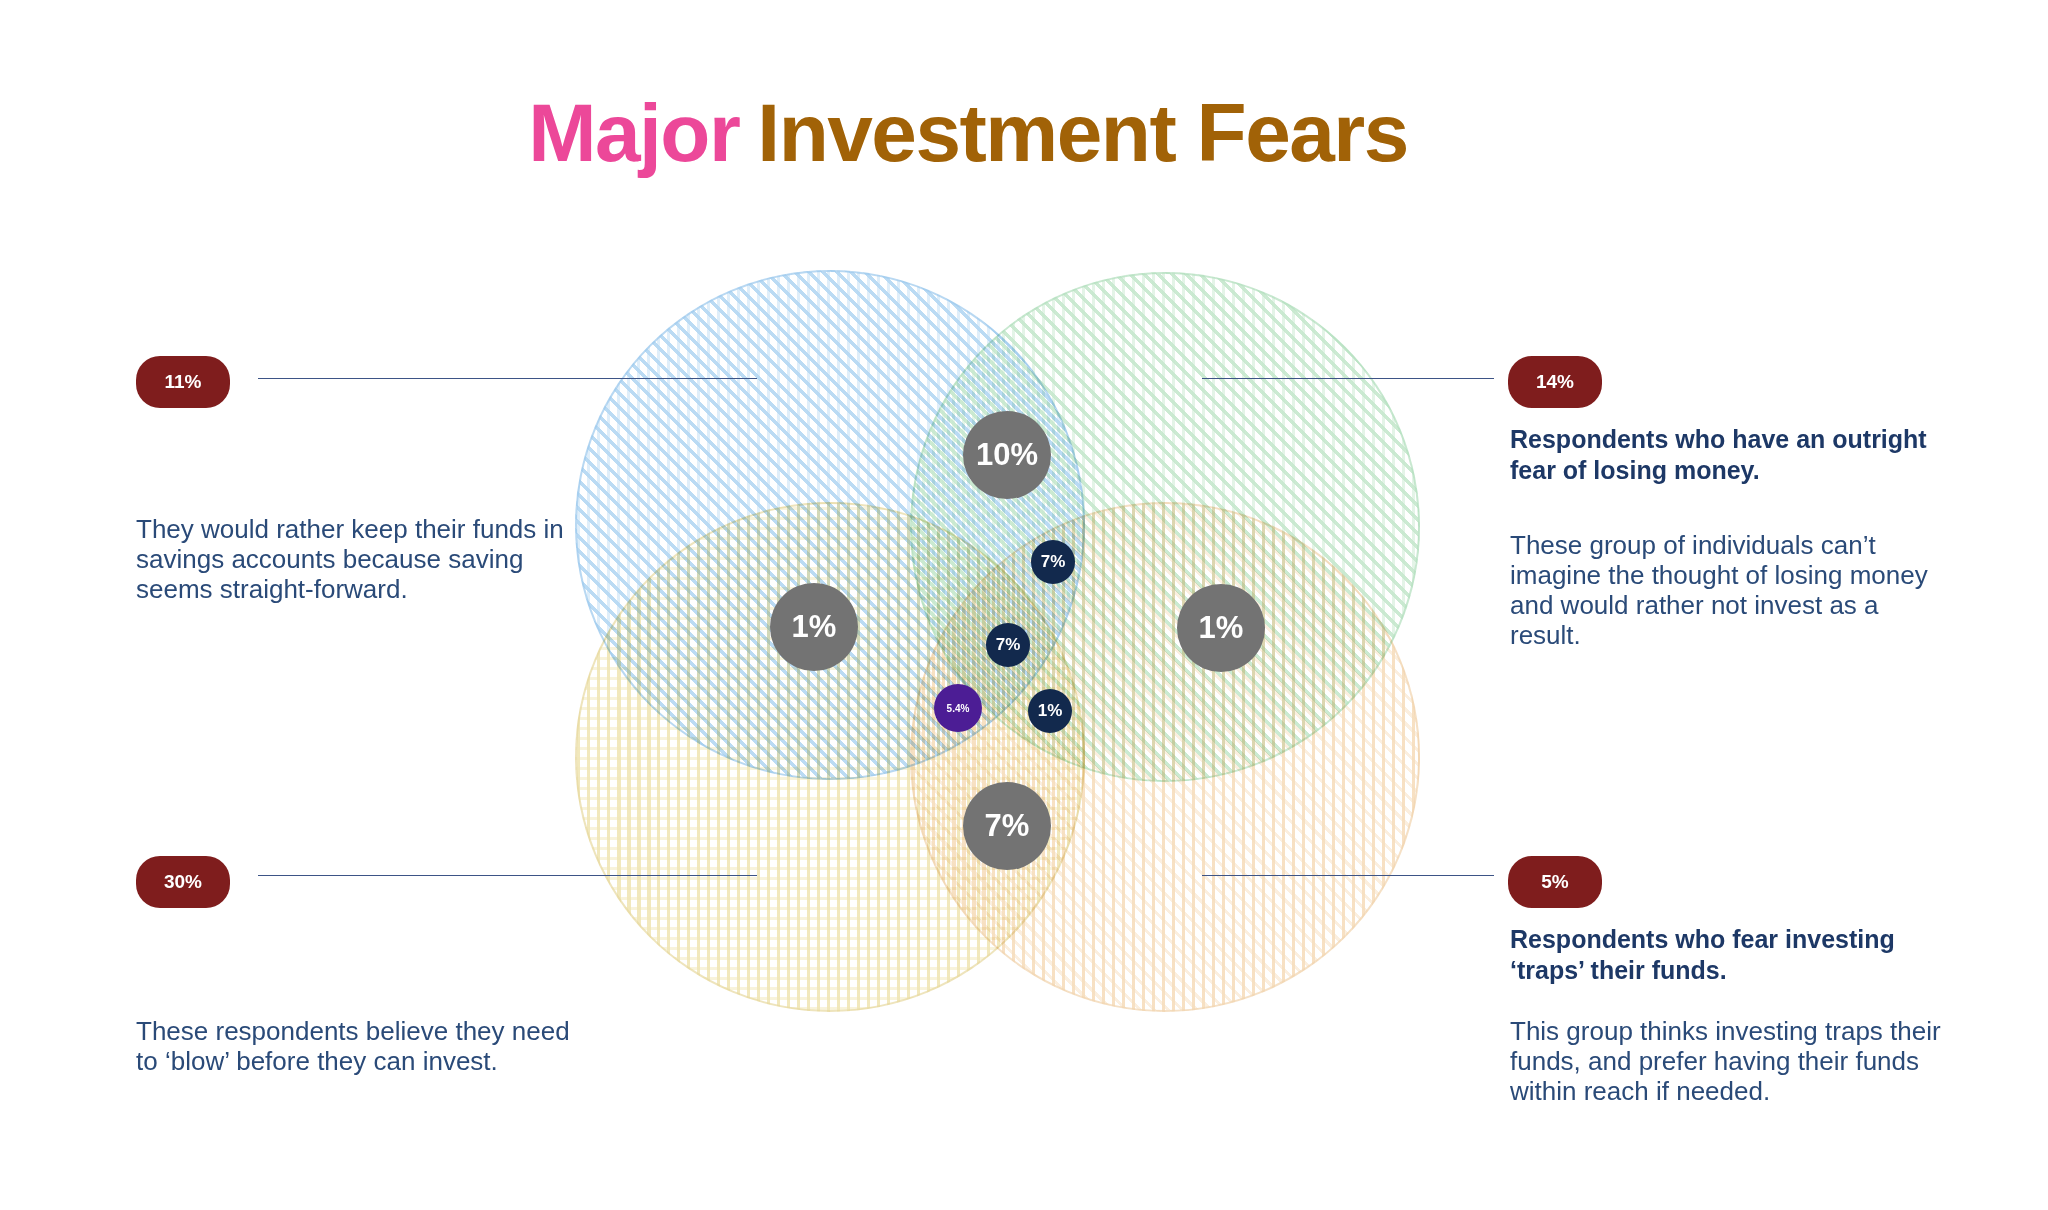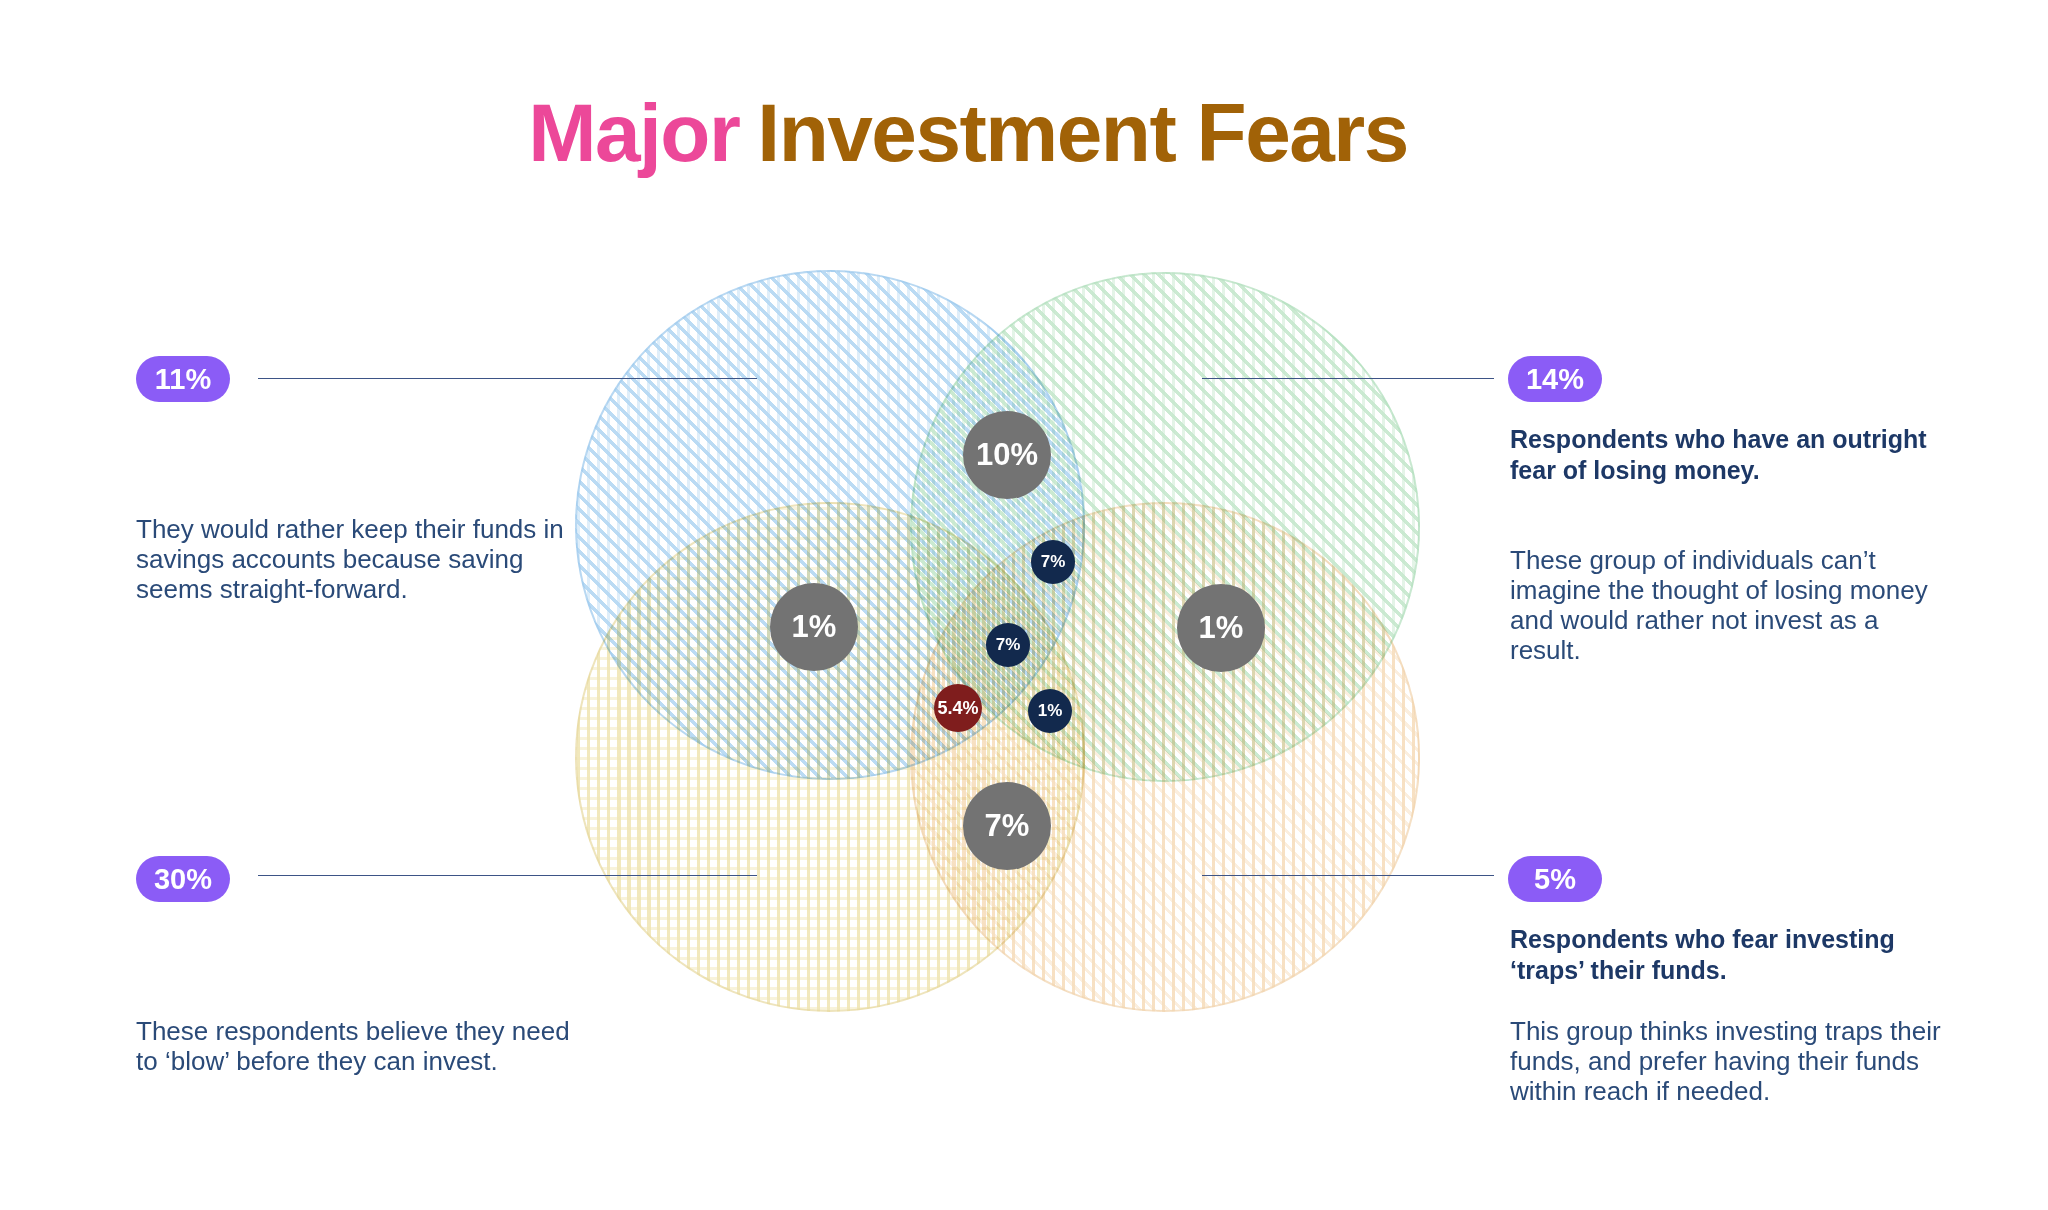--- a/index.html
+++ b/index.html
@@ -54,26 +54,26 @@
   }
 
   
   .bubble {
     position:absolute; border-radius:50%;
     display:flex; align-items:center; justify-content:center;
     color:#ffffff; font-weight:700; z-index:5;
   }
   .bubble.big   { width:88px; height:88px; background:#737373; font-size:31px; }
   .bubble.small { width:44px; height:44px; background:#12294d; font-size:17px; }
-  .bubble.smallwide { width:48px; height:48px; background:#7f1d1d; font-size:18px; }
+  .bubble.smallwide { width:48px; height:48px; background:#4c1d95; font-size:10px; }
 
   
   .badge {
-    position:absolute; width:94px; height:46px; background:#8b5cf6;
-    border-radius:24px; color:#ffffff; font-size:29px; font-weight:700;
+    position:absolute; width:94px; height:52px; background:#7f1d1d;
+    border-radius:24px; color:#ffffff; font-size:19px; font-weight:700;
     display:flex; align-items:center; justify-content:center; z-index:6;
   }
   .connector { position:absolute; height:1px; background:#3d5486; z-index:4; }
   .co-heading {
     position:absolute; font-size:25px; line-height:31px; font-weight:700;
     color:#1d3866; white-space:pre-line; z-index:6;
   }
   .co-body {
     position:absolute; font-size:26px; line-height:30px; font-weight:400;
     color:#2a4a78; white-space:pre-line; z-index:6;
@@ -105,21 +105,21 @@
   <div class="badge" style="left:136px; top:356px;">11%</div>
   <div class="connector" style="left:258px; top:378px; width:499px;"></div>
   <div class="co-body" style="left:136px; top:514px; width:460px;">They would rather keep their funds in
 savings accounts because saving
 seems straight-forward.</div>
 
   <div class="badge" style="left:1508px; top:356px;">14%</div>
   <div class="connector" style="left:1202px; top:378px; width:292px;"></div>
   <div class="co-heading" style="left:1510px; top:424px; width:470px;">Respondents who have an outright
 fear of losing money.</div>
-  <div class="co-body" style="left:1510px; top:545px; width:470px;">These group of individuals can’t
+  <div class="co-body" style="left:1510px; top:530px; width:470px;">These group of individuals can’t
 imagine the thought of losing money
 and would rather not invest as a
 result.</div>
 
   <div class="badge" style="left:136px; top:856px;">30%</div>
   <div class="connector" style="left:258px; top:875px; width:499px;"></div>
   <div class="co-body" style="left:136px; top:1016px; width:460px;">These respondents believe they need
 to ‘blow’ before they can invest.</div>
 
   <div class="badge" style="left:1508px; top:856px;">5%</div>

